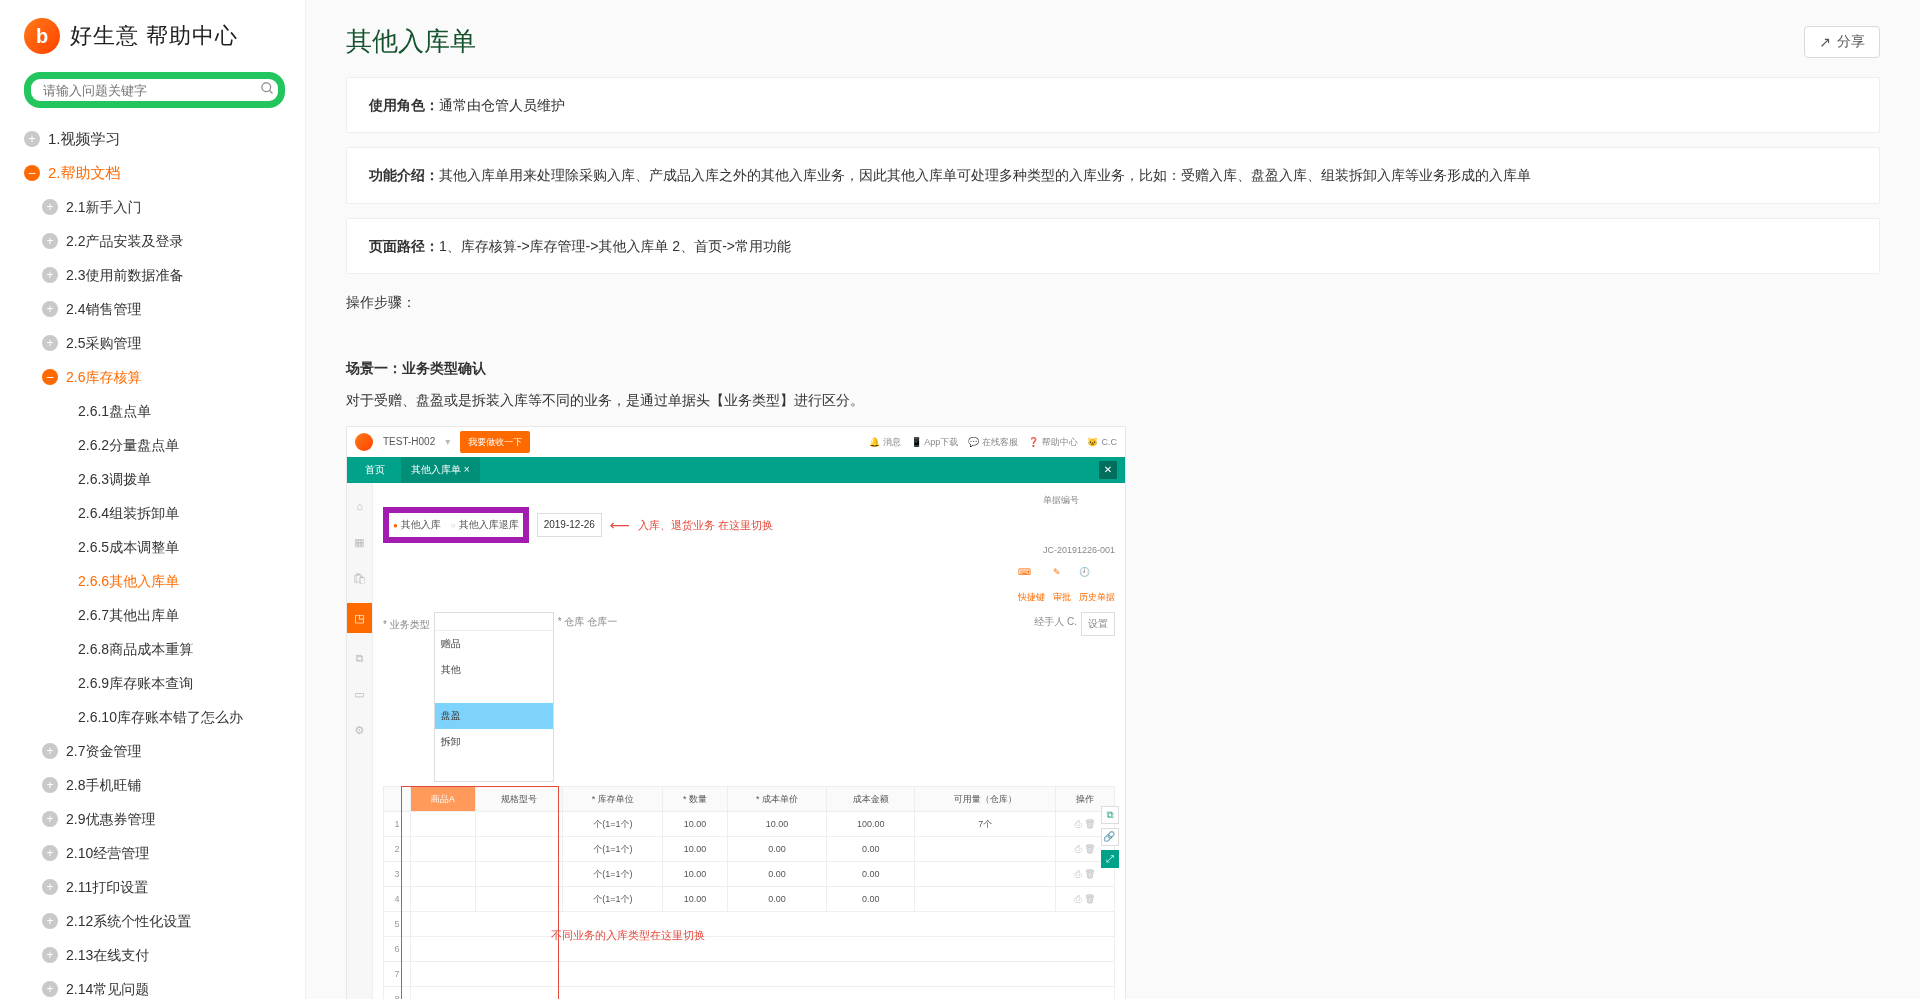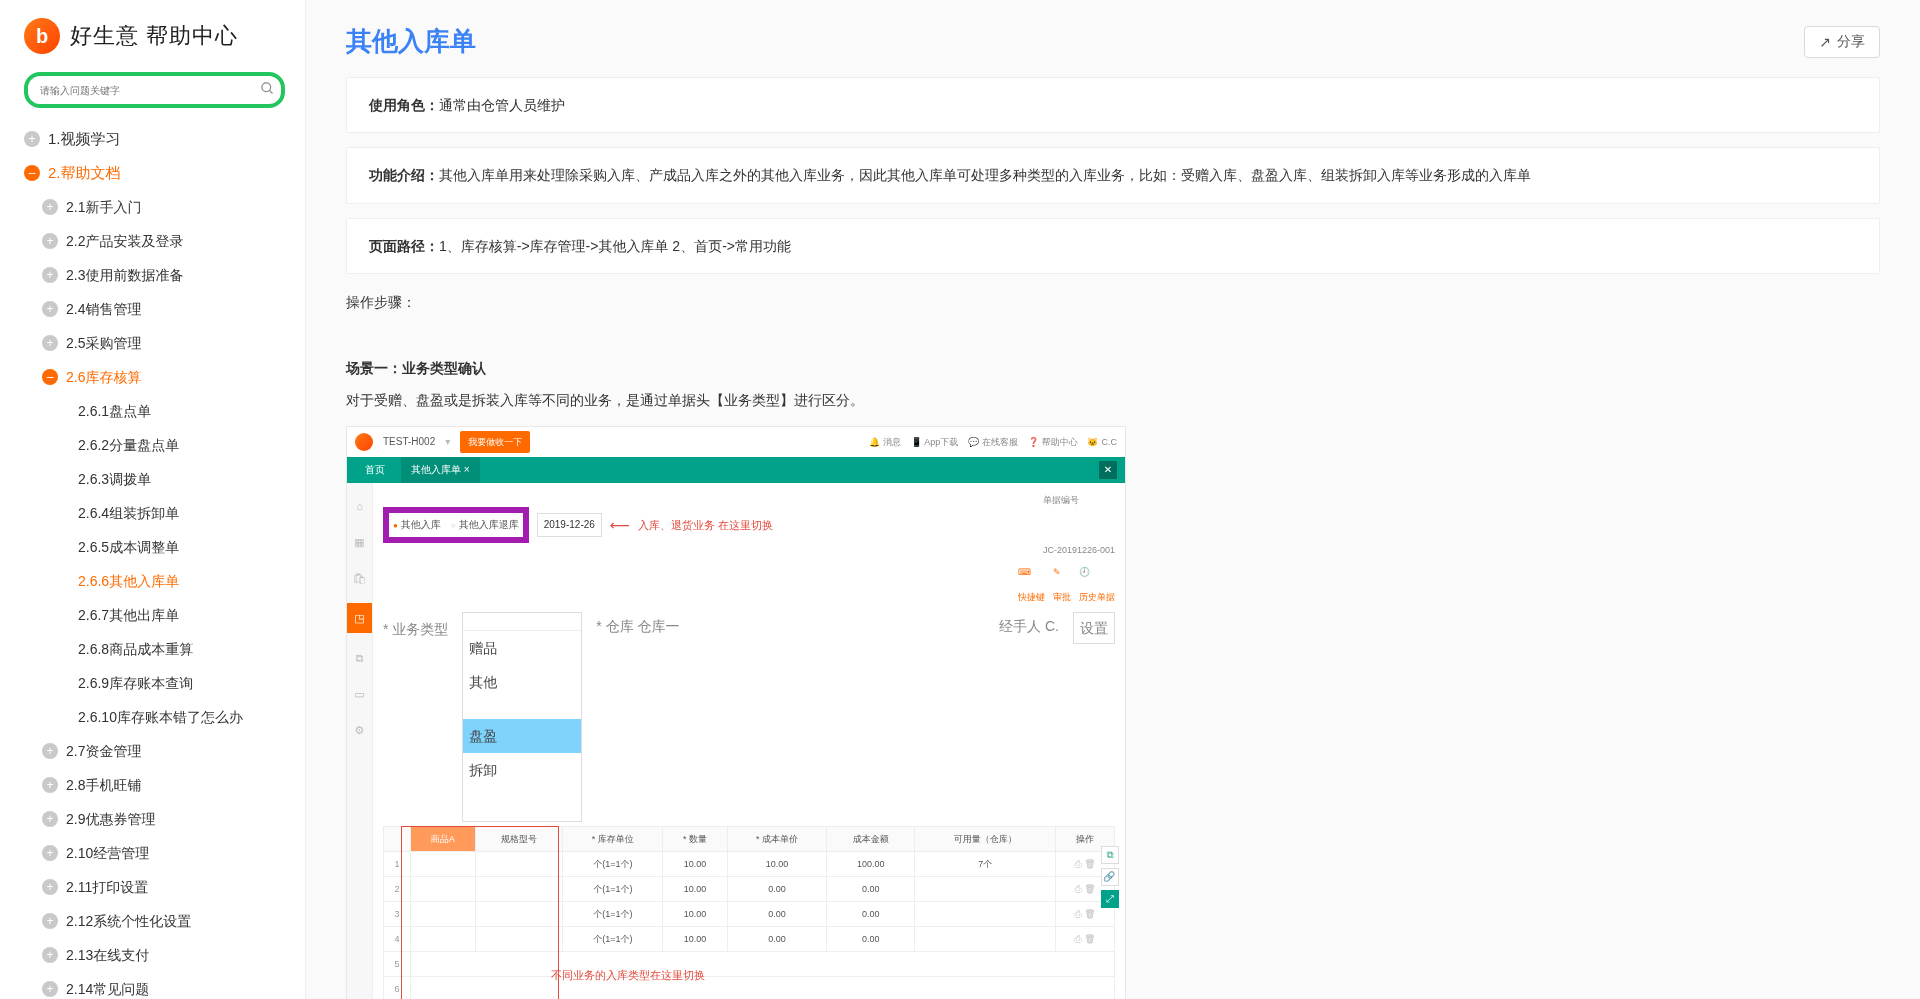--- a/index.html
+++ b/index.html
@@ -3,35 +3,35 @@
 <meta charset="utf-8">
 <style>
 * { margin:0; padding:0; box-sizing:border-box; }
 body { font-family:"Microsoft YaHei","PingFang SC",Arial,sans-serif; background:#fff; color:#333; font-size:14px; }
 .layout { display:flex; min-height:100vh; }
 .sidebar { width:306px; min-width:306px; border-right:1px solid #f0f0f0; background:#fff; padding:18px 20px 20px 24px; }
 .logo-row { display:flex; align-items:center; gap:10px; margin-bottom:18px; }
 .logo-badge { width:36px; height:36px; border-radius:50%; background:linear-gradient(135deg,#ff7a18,#ff4200); display:flex; align-items:center; justify-content:center; color:#fff; font-weight:700; font-size:20px; }
 .brand { font-size:22px; color:#212121; letter-spacing:1px; }
 .searchbox { position:relative; margin-bottom:14px; }
-.searchbox input { width:100%; height:36px; border:4px solid #22c55e; border-radius:16px; padding:0 36px 0 12px; font-size:10px; outline:none; color:#333; }
+.searchbox input { width:100%; height:36px; border:7px solid #22c55e; border-radius:16px; padding:0 36px 0 12px; font-size:13px; outline:none; color:#333; }
 .searchbox .s-icon { position:absolute; right:10px; top:50%; transform:translateY(-50%); color:#8a8a8a; }
 .tree { list-style:none; }
 .tree li { line-height:34px; cursor:pointer; }
 .t-row { display:flex; align-items:center; gap:8px; font-size:15px; color:#333; }
 .t-row.lvl1 { font-weight:500; }
 .t-row.lvl2 { padding-left:18px; font-size:14px; }
 .t-row.lvl3 { padding-left:54px; font-size:14px; }
 .t-row.active { color:#ff6a00; }
 .t-row.open { color:#ff6a00; }
 .ticon { width:16px; height:16px; border-radius:50%; background:#c9c9c9; color:#fff; font-size:12px; line-height:16px; text-align:center; flex:0 0 16px; }
 .ticon.open { background:#ff6a00; }
 .content { flex:1; background:#fafafa; padding:24px 40px 60px 40px; overflow:auto; }
 .page-head { display:flex; align-items:center; justify-content:space-between; margin-bottom:18px; }
-.page-title { font-size:26px; font-weight:700; color:#3b82f6; }
+.page-title { font-size:26px; font-weight:400; color:#14532d; }
 .share-btn { border:1px solid #d9d9d9; background:#fff; border-radius:4px; padding:6px 14px; font-size:14px; color:#555; display:flex; align-items:center; gap:6px; cursor:pointer; }
 .panel { border:1px solid #eee; background:#fff; border-radius:2px; padding:16px 22px; margin-bottom:14px; font-size:14px; color:#333; line-height:1.6; }
 .panel strong { font-weight:600; }
 .section-body { margin-top:6px; font-size:14px; line-height:2; color:#333; }
 .section-body p { margin:4px 0; }
 .section-body .h { font-weight:600;margin-top:38px; }
 .shot { margin:12px 0 24px 0; border:1px solid #e8e8e8; background:#fff; width:780px; max-width:100%; font-size:10px; }
 .shot-top { background:#fff; display:flex; align-items:center; padding:4px 8px; gap:10px; }
 .mini-logo { width:18px; height:18px; border-radius:50%; background:linear-gradient(135deg,#ff7a18,#ff4200); }
 .shot-top .t { color:#555; }
@@ -47,21 +47,21 @@
 .shot-main { flex:1; padding:8px 10px 4px 10px; position:relative; }
 .bar-row { display:flex; align-items:center; gap:8px; font-size:10px; margin-bottom:6px; position:relative; }
 .redbox { border:6px solid #a21caf; }
 .radio-g { display:flex; gap:10px; padding:2px 4px; }
 .radio-g span { color:#555; }
 .radio-g span.sel::before { content:"●"; color:#ff6a00; margin-right:3px; font-size:8px; }
 .radio-g span:not(.sel)::before { content:"○"; color:#bbb; margin-right:3px; font-size:8px; }
 .date-in { border:1px solid #ddd; padding:1px 6px; color:#333; }
 .arrow-r { color:#e34b3d; font-size:14px; }
 .red-note { color:#e34b3d; font-size:11px; }
-.sec-row { display:flex; align-items:flex-start; gap:14px; font-size:14px; margin-bottom:4px; }
+.sec-row { display:flex; align-items:flex-start; gap:4px; font-size:10px; margin-bottom:4px; }
 .lbl { color:#888; padding-top:3px; }
 .dd { border:1px solid #ddd; width:120px; background:#fff; }
 .dd .dd-in { height:18px; border-bottom:1px solid #eee; }
 .dd .dd-list { }
 .dd .dd-list div { padding:3px 6px; color:#444; }
 .dd .dd-list div.hl { background:#7dd3fc;margin-top:20px; }
 .sec-right { color:#888; }
 .tbl-area { position:relative; }
 .tbl { width:100%; border-collapse:collapse; font-size:9px; }
 .tbl th, .tbl td { border:1px solid #eee; padding:3px 4px; text-align:center; color:#555; white-space:nowrap; }

